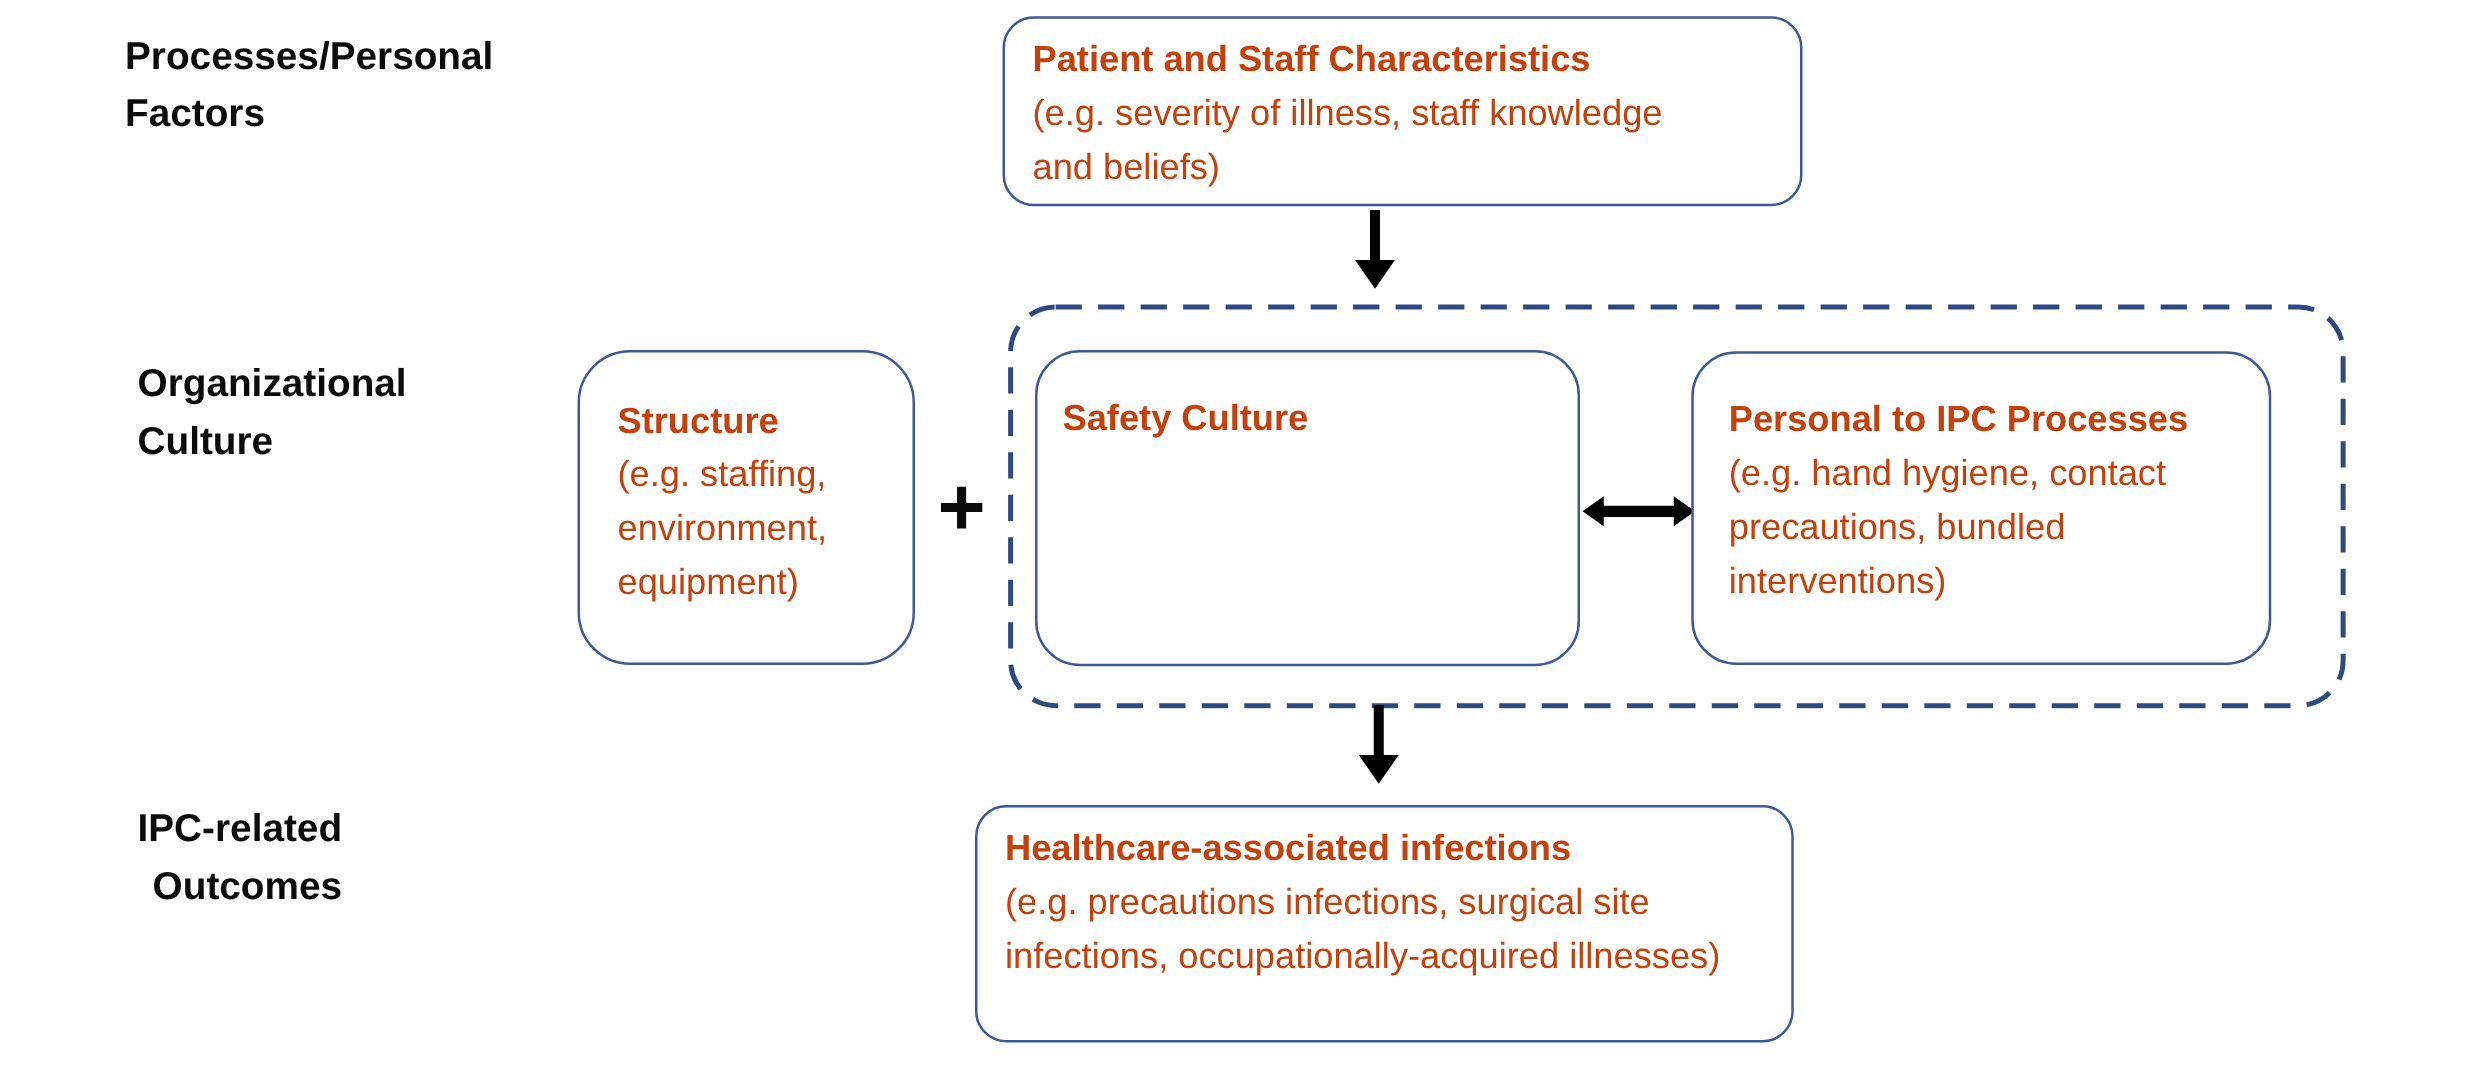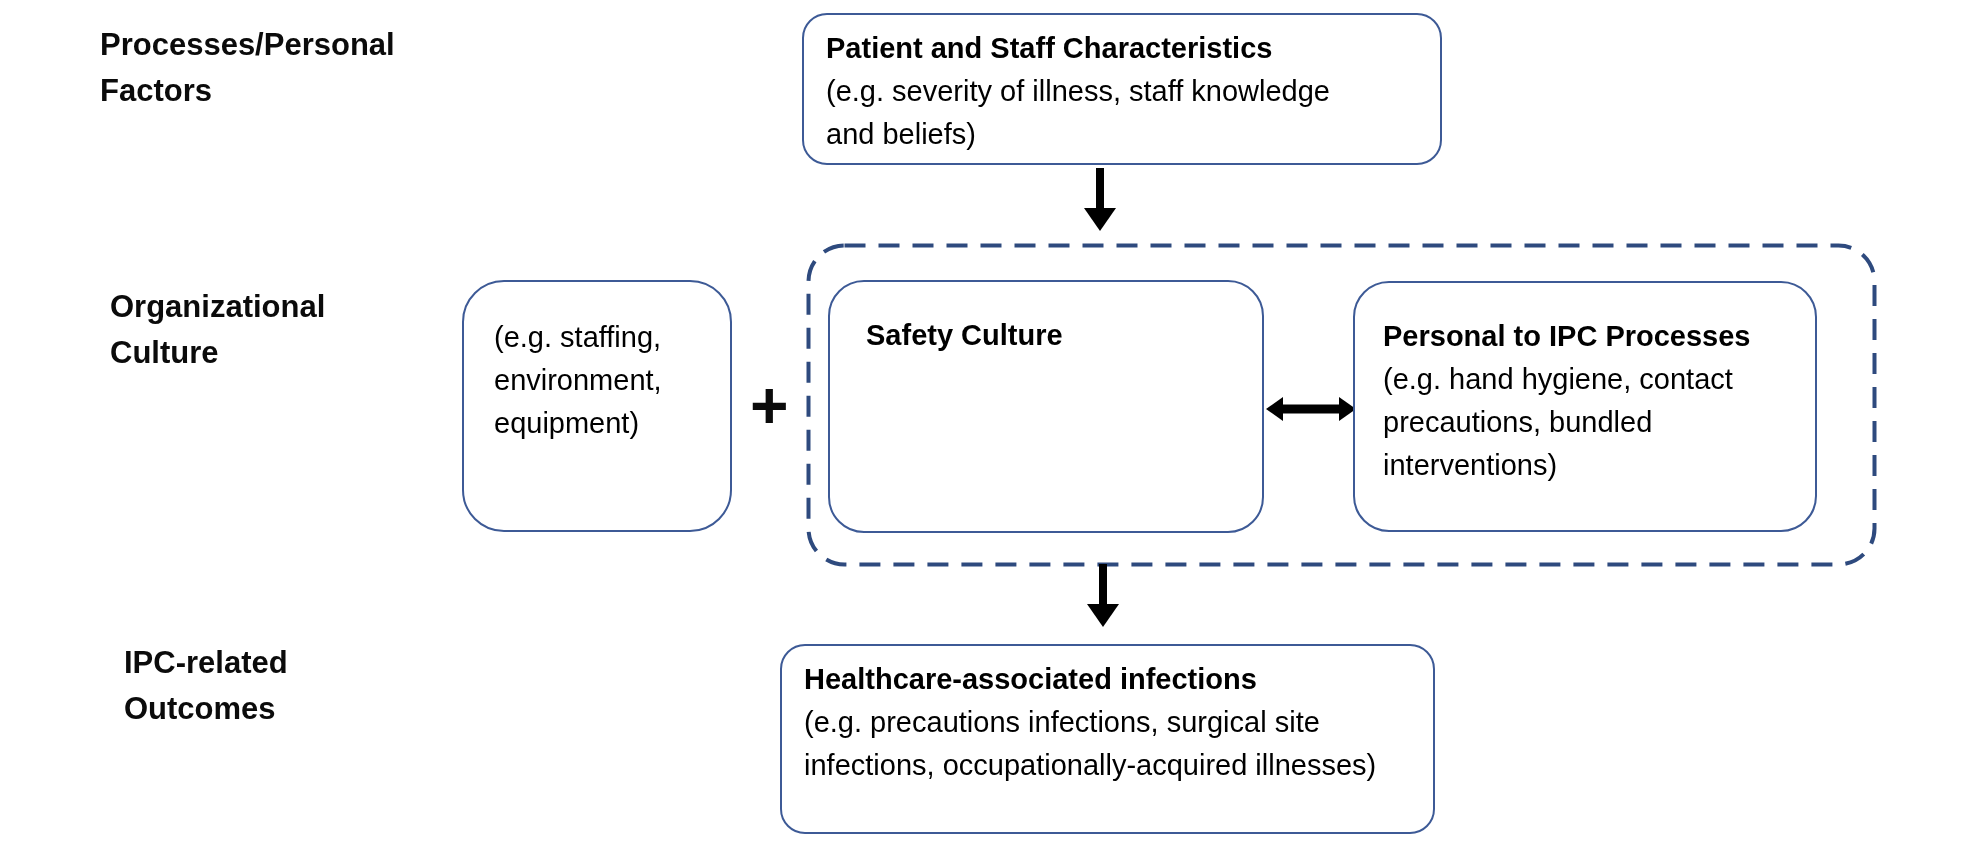--- a/index.html
+++ b/index.html
@@ -24,41 +24,41 @@
     white-space: pre-line;
     color: #0b0b0b;
   }
   .box {
     position: absolute;
     box-sizing: border-box;
     background: #ffffff;
     border: 2.5px solid #3d5a96;
     font-size: 29px;
     line-height: 43px;
-    color: #000000;
+    color: #c2410c;
   }
   .box .title { font-weight: bold; }
   .box .desc  { white-space: pre-line; }
   .box-top {
     left: 802px; top: 13px;
     width: 640px; height: 152px;
     border-radius: 25px;
     padding: 12px 22px 0 22px;
   }
   .box-structure {
     left: 462px; top: 280px;
     width: 270px; height: 252px;
     border-radius: 42px;
     padding: 34px 26px 0 30px;
   }
   .box-safety {
     left: 828px; top: 280px;
     width: 436px; height: 253px;
     border-radius: 36px;
-    padding: 32px 26px 0 36px;
+    padding: 32px 26px 0 20px;
   }
   .box-adherence {
     left: 1353px; top: 281px;
     width: 464px; height: 251px;
     border-radius: 36px;
     padding: 32px 24px 0 28px;
   }
   .box-bottom {
     left: 780px; top: 644px;
     width: 655px; height: 190px;
@@ -89,21 +89,21 @@
 <body>
 
 <div class="canvas">
 
   <div class="row-label" style="left:100px; top:22px;">Processes/Personal
 Factors</div>
 
   <div class="row-label" style="left:110px; top:284px;">Organizational
 Culture</div>
 
-  <div class="row-label" style="left:124px; top:640px;">IPC-related
+  <div class="row-label" style="left:110px; top:640px;text-align:right;">IPC-related
 Outcomes</div>
 
   <div class="box box-top">
     <div class="title">Patient and Staff Characteristics</div>
     <div class="desc">(e.g. severity of illness, staff knowledge
 and beliefs)</div>
   </div>
 
   <div class="arrow arrow-1">
     <svg width="40" height="64" viewBox="0 0 40 64">
@@ -112,20 +112,21 @@
     </svg>
   </div>
 
   <div class="dashed-group">
     <svg width="1071" height="324" viewBox="0 0 1071 324">
       <rect x="2.5" y="2.5" width="1066" height="319" rx="36" ry="36" fill="none" stroke="#2e4a7e" stroke-width="4" stroke-dasharray="21 13"></rect>
     </svg>
   </div>
 
   <div class="box box-structure">
+    <div class="title">Structure</div>
     <div class="desc">(e.g. staffing,
 environment,
 equipment)</div>
   </div>
 
   <div class="plus-sign">+</div>
 
   <div class="box box-safety">
     <div class="title">Safety Culture</div>
   </div>

